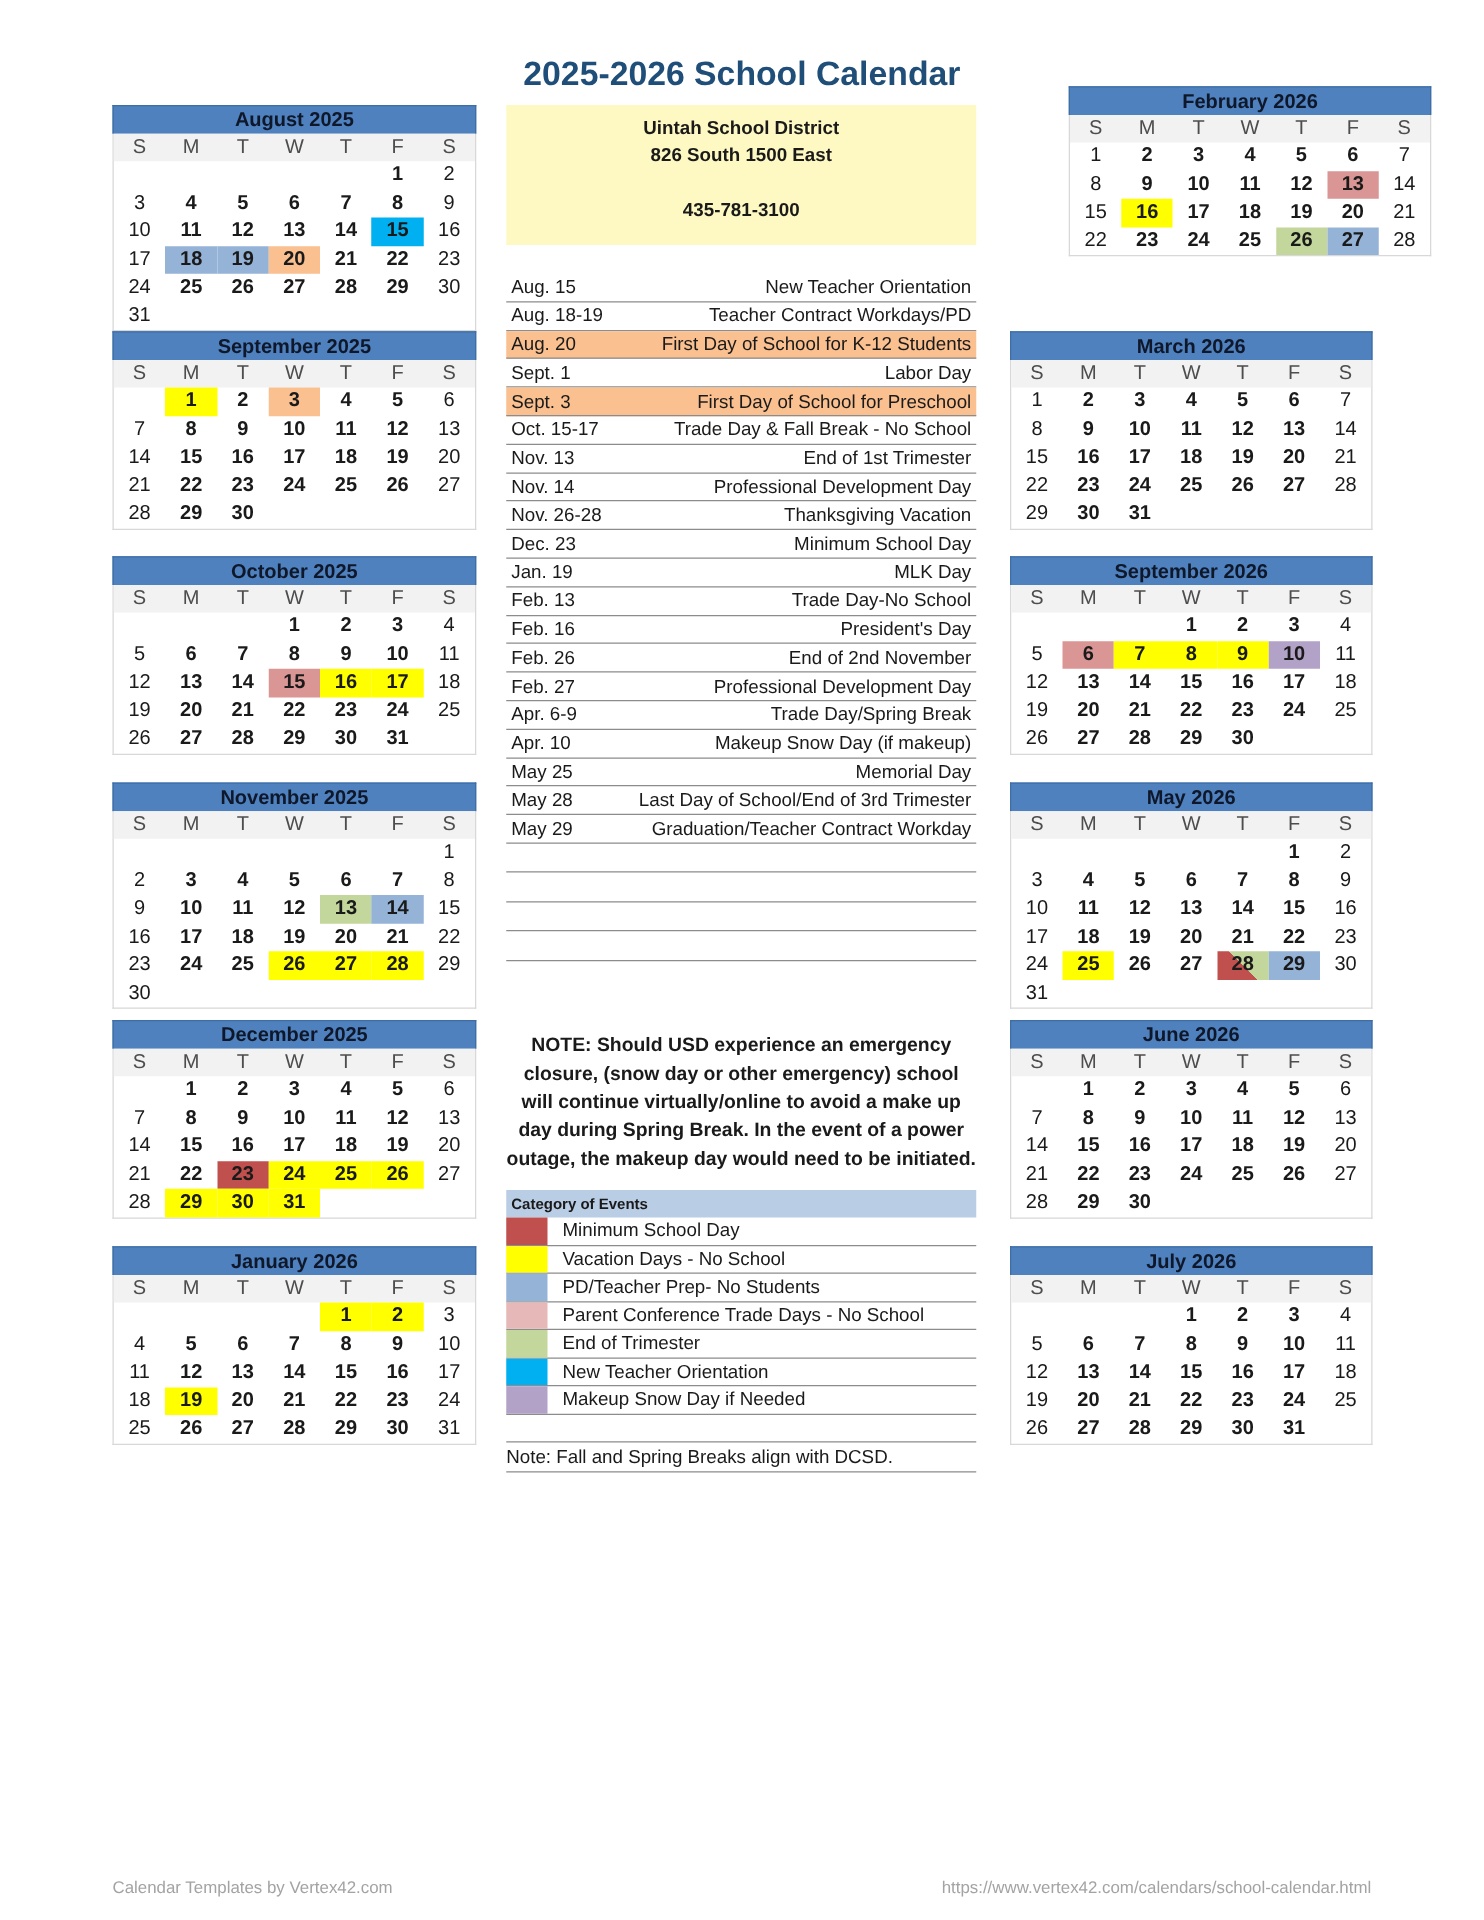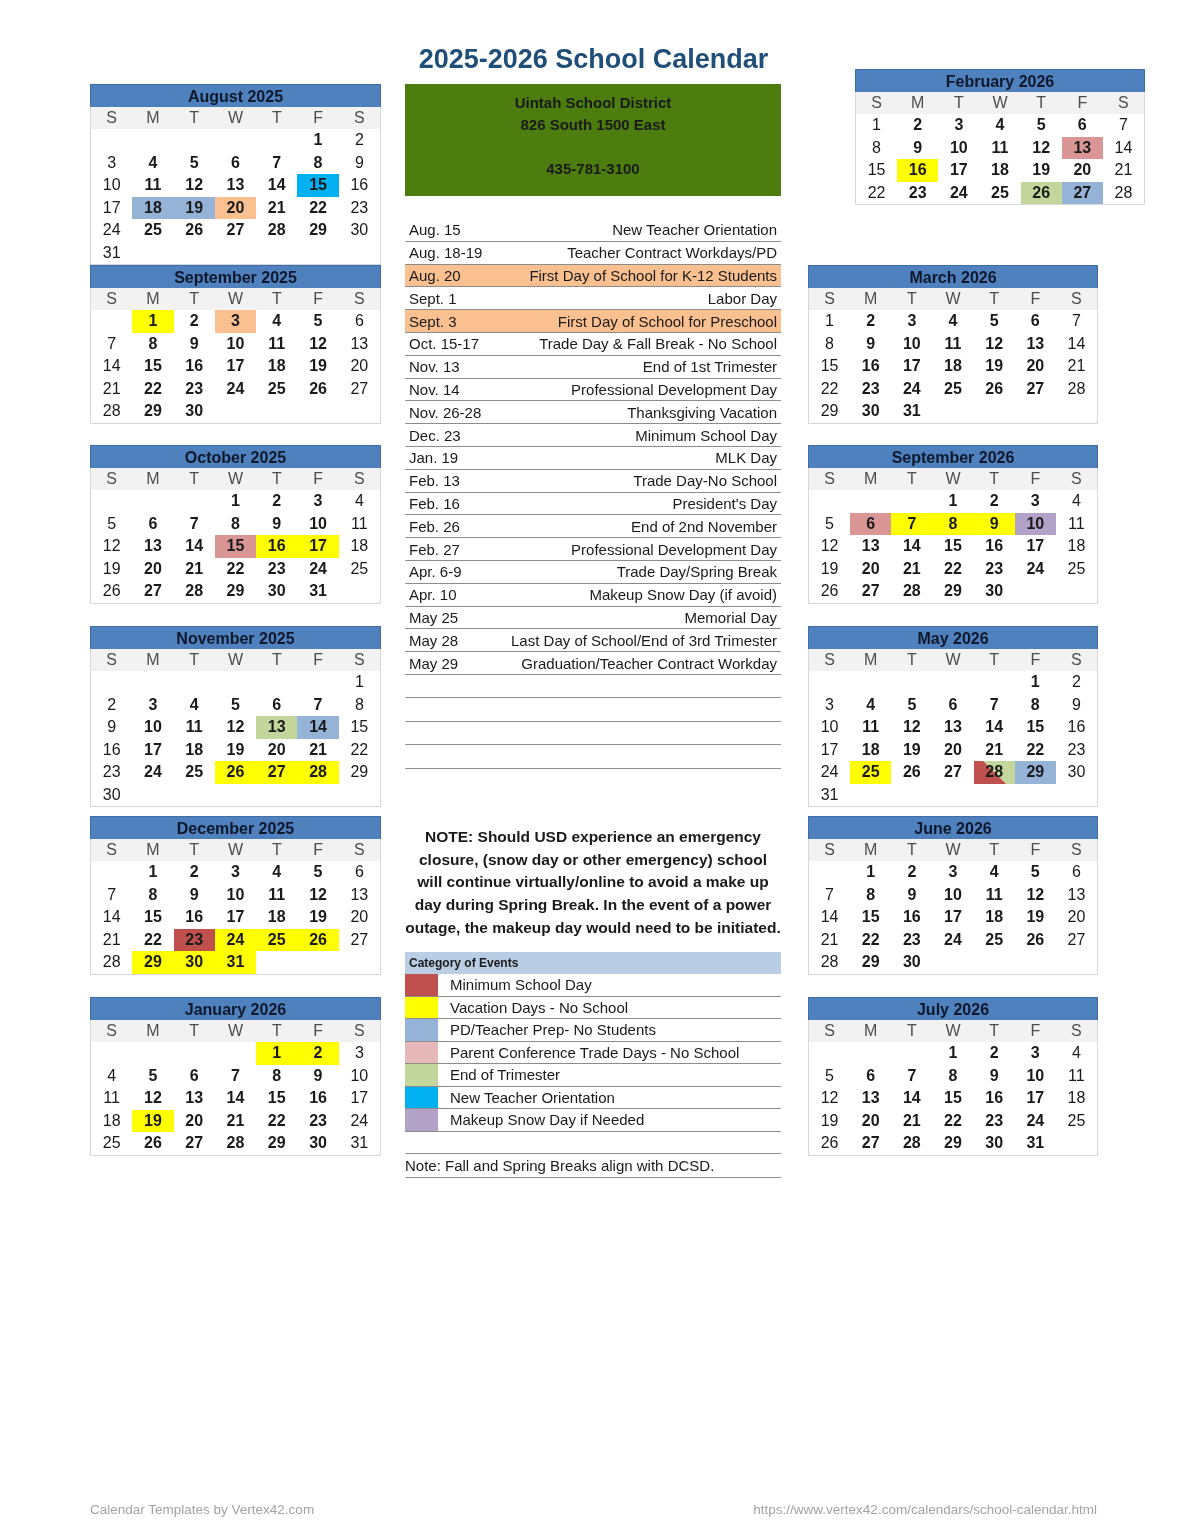--- a/index.html
+++ b/index.html
@@ -13,21 +13,21 @@
   .month{position:absolute;left:0;width:100%;}
   .month-header{height:23px;line-height:23px;background:#4E81BD;color:#0f172a;font-weight:bold;font-size:16px;text-align:center;border:1px solid #3f6ea5;border-bottom:none;box-sizing:border-box;}
   .month-body{border:1px solid #d8d8d8;border-top:none;box-sizing:border-box;}
   .dow-row{display:flex;background:#F2F2F2;height:22px;line-height:22px;}
   .dow-cell{flex:1;text-align:center;font-size:16px;color:#4d4d4d;}
   .week-row{display:flex;height:22.5px;line-height:22.5px;}
   .day-cell{flex:1;text-align:center;font-size:16px;color:#1a1a1a;}
   .day-cell.wd{font-weight:bold;}
   .day-cell.split{background:linear-gradient(45deg,#C0504D 49.5%,#C3D69B 50.5%);}
   
-  .info-box{position:absolute;top:84px;left:0;width:100%;background:#4d7c0f;height:112px;text-align:center;font-weight:bold;font-size:15px;box-sizing:border-box;padding-top:8px;line-height:22px;}
+  .info-box{position:absolute;top:84px;left:0;width:100%;background:#fef9c3;height:112px;text-align:center;font-weight:bold;font-size:15px;box-sizing:border-box;padding-top:8px;line-height:22px;}
   .info-spacer{height:22px;}
   .events{position:absolute;top:219px;left:0;width:100%;}
   .event-row{display:flex;justify-content:space-between;align-items:center;height:22.8px;border-bottom:1px solid #8c8c8c;font-size:15px;box-sizing:border-box;padding:0 4px;}
   .event-row.hl{background:#FAC090;}
   .event-row.empty{height:23.5px;}
   .event-date{white-space:nowrap;}
   .event-label{text-align:right;}
   .note{position:absolute;top:826px;left:0;width:100%;margin:0;text-align:center;font-weight:bold;font-size:15.5px;line-height:22.7px;}
   .legend{position:absolute;top:952px;left:0;width:100%;}
   .legend-header{background:#B9CDE5;font-weight:bold;font-size:12px;height:22px;line-height:22px;padding-left:4px;box-sizing:border-box;}
@@ -485,21 +485,21 @@
         <div class="event-row">
           <span class="event-date">Feb. 27</span>
           <span class="event-label">Professional Development Day</span>
         </div>
         <div class="event-row">
           <span class="event-date">Apr. 6-9</span>
           <span class="event-label">Trade Day/Spring Break</span>
         </div>
         <div class="event-row">
           <span class="event-date">Apr. 10</span>
-          <span class="event-label">Makeup Snow Day (if avoid)</span>
+          <span class="event-label">Makeup Snow Day (if makeup)</span>
         </div>
         <div class="event-row">
           <span class="event-date">May 25</span>
           <span class="event-label">Memorial Day</span>
         </div>
         <div class="event-row">
           <span class="event-date">May 28</span>
           <span class="event-label">Last Day of School/End of 3rd Trimester</span>
         </div>
         <div class="event-row">

